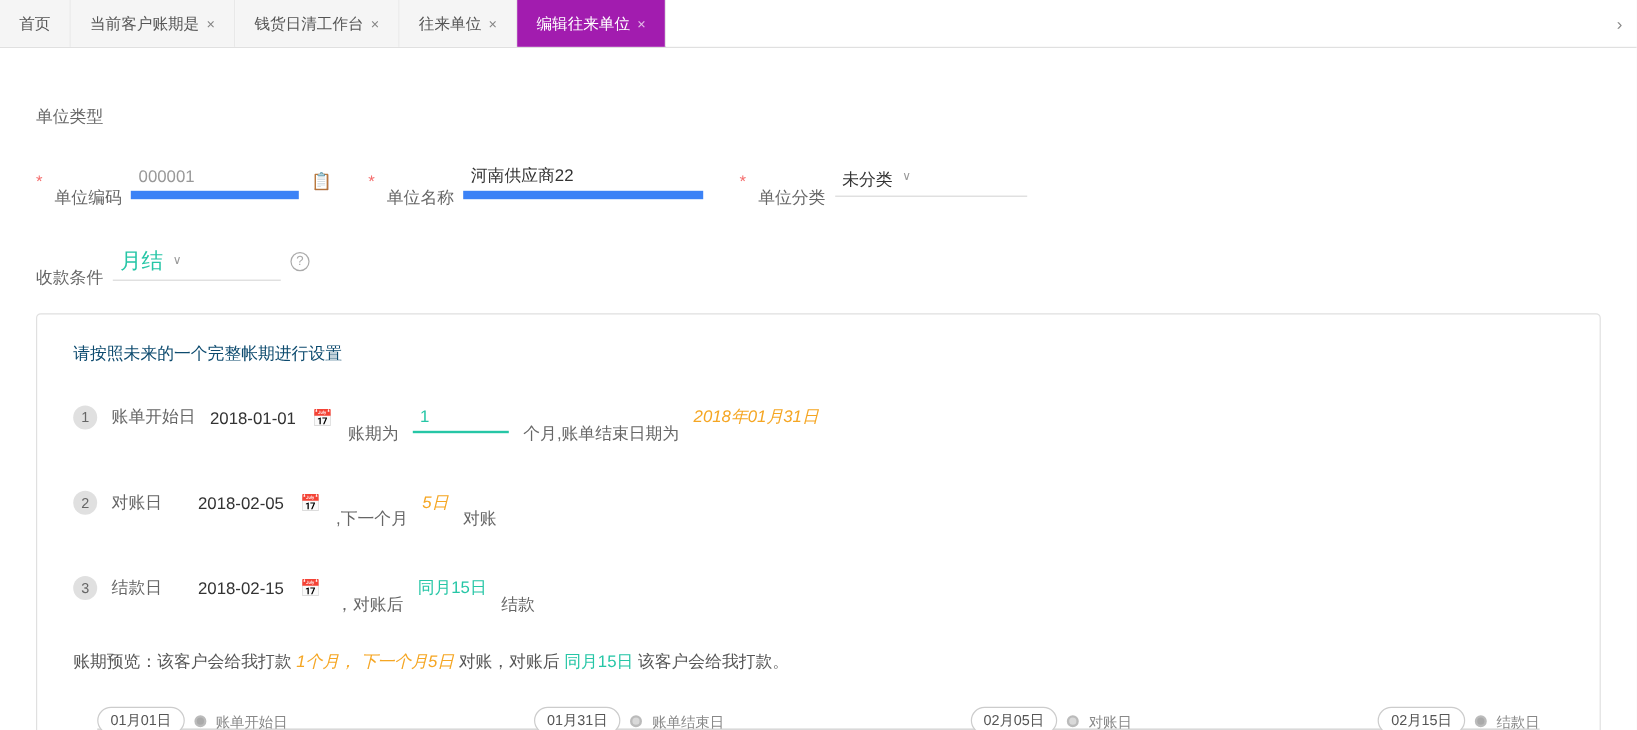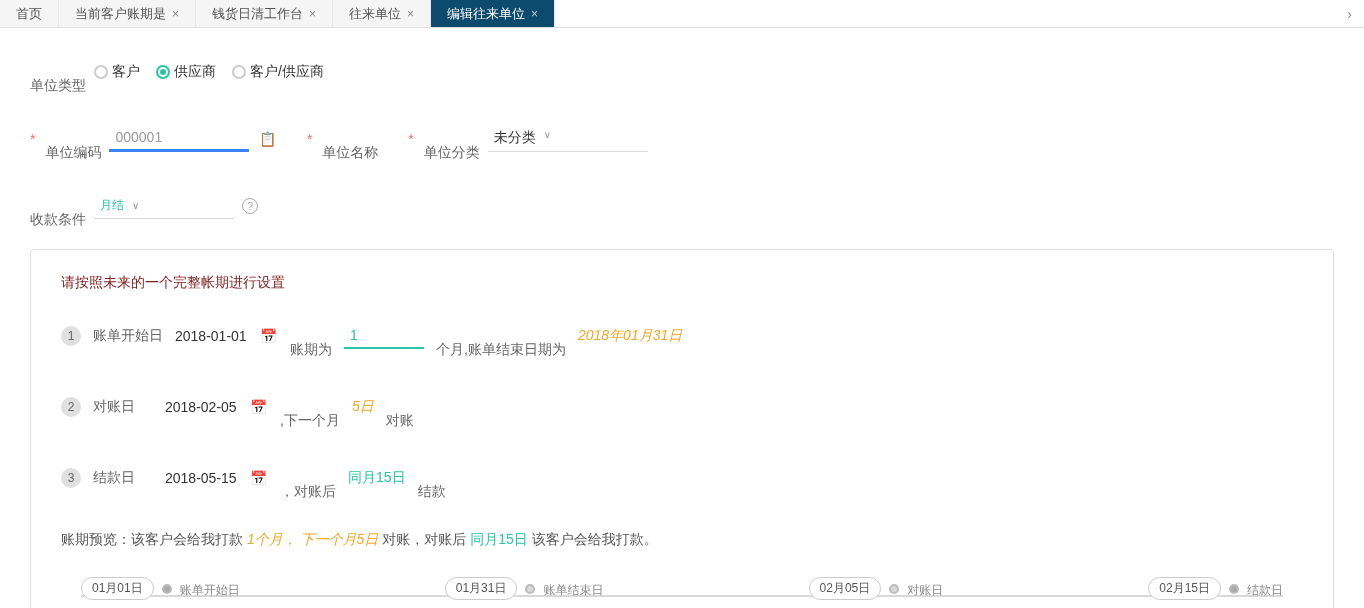--- a/index.html
+++ b/index.html
@@ -4,37 +4,37 @@
   <style>
     * { box-sizing: border-box; margin: 0; padding: 0; }
     body { font-family: 'Microsoft YaHei', Arial, sans-serif; font-size: 14px; color: #333; background: #f5f5f5; }
 
     
     .tab-bar {
       display: flex;
       align-items: stretch;
       background: #fff;
       border-bottom: 1px solid #e0e0e0;
-      height: 28px;
+      height: 40px;
       padding-left: 0;
     }
     .tab {
       display: flex;
       align-items: center;
       padding: 0 16px;
       cursor: pointer;
       font-size: 13px;
       color: #555;
       border-right: 1px solid #e8e8e8;
       white-space: nowrap;
       background: #f5f5f5;
       gap: 6px;
     }
     .tab.active {
-      background: #0c4a6e;
+      background: #a21caf;
       color: #fff;
     }
     .tab .close-btn {
       font-size: 12px;
       opacity: 0.7;
       cursor: pointer;
     }
     .tab.active .close-btn { color: #fff; }
     .tab-more {
       margin-left: auto;
@@ -83,21 +83,21 @@
       display: inline-flex; align-items: center; justify-content: center;
     }
     .radio-circle.checked { border-color: #26c6a6; }
     .radio-circle.checked::after {
       content: ''; width: 6px; height: 6px; background: #26c6a6; border-radius: 50%;
     }
 
     
     .input-field {
       border: none;
-      border-bottom: 3px solid #3b82f6;
+      border-bottom: 7px solid #3b82f6;
       outline: none;
       padding: 4px 6px;
       font-size: 14px;
       color: #333;
       background: transparent;
     }
     .input-field.unit-code { width: 140px; color: #999; }
     .input-field.unit-name { width: 200px; }
     .input-field.period-input {
       width: 80px;
@@ -108,21 +108,21 @@
     
     .select-wrapper {
       display: flex;
       align-items: center;
       gap: 4px;
       border-bottom: 1px solid #d9d9d9;
       padding: 4px 6px;
       cursor: pointer;
       min-width: 140px;
     }
-    .select-wrapper .select-value { color: #26c6a6; font-size: 12px; }
+    .select-wrapper .select-value { color: #26c6a6; font-size: 18px; }
     .select-arrow { color: #999; font-size: 10px; margin-left: 4px; }
 
     .classify-wrapper {
       display: flex; align-items: flex-start; gap: 4px;
       border-bottom: 1px solid #d9d9d9;
       padding: 4px 6px; min-width: 160px; cursor: pointer;
     }
 
     
     .cal-icon {
@@ -140,21 +140,21 @@
     
     .section-box {
       border: 1px solid #e0e0e0;
       border-radius: 4px;
       padding: 24px 30px;
       margin-bottom: 20px;
       background: #fff;
     }
     .section-title {
       font-size: 14px;
-      color: #7f1d1d;
+      color: #0c4a6e;
       margin-bottom: 20px;
     }
 
     
     .period-row {
       display: flex;
       align-items: center;
       margin-bottom: 24px;
       gap: 12px;
     }
@@ -253,47 +253,34 @@
   <div class="tab-more">
     <span>›</span>
   </div>
 </div>
 
 <div class="main-content">
 
   <div class="form-row">
     <div class="form-group">
       <span class="form-label">单位类型</span>
-      <div class="radio-group">
-        <label class="radio-item">
-          <span class="radio-circle"></span>
-          <span>客户</span>
-        </label>
-        <label class="radio-item">
-          <span class="radio-circle checked"></span>
-          <span>供应商</span>
-        </label>
-        <label class="radio-item">
-          <span class="radio-circle"></span>
-          <span>客户/供应商</span>
-        </label>
-      </div>
     </div>
   </div>
 
   <div class="form-row">
     <div class="form-group">
       <span class="required-star">*</span>
       <span class="form-label">单位编码</span>
       <input type="text" class="input-field unit-code" value="000001" style="">
       <span class="cal-icon">📋</span>
     </div>
     <div class="form-group">
       <span class="required-star">*</span>
       <span class="form-label">单位名称</span>
+      <input type="text" class="input-field unit-name" value="河南供应商22" style="">
     </div>
     <div class="form-group">
       <span class="required-star">*</span>
       <span class="form-label">单位分类</span>
       <div class="classify-wrapper">
         <span>未分类</span>
         <span class="select-arrow">∨</span>
       </div>
     </div>
   </div>
@@ -329,21 +316,21 @@
       <span class="date-value">2018-02-05</span>
       <span class="cal-icon">📅</span>
       <span class="form-label">,下一个月</span>
         <span class="highlight-orange">5日</span>
         <span class="form-label"> 对账</span>
     </div>
 
     <div class="period-row">
       <div class="row-num">3</div>
       <span class="period-label">结款日</span>
-      <span class="date-value">2018-05-15</span>
+      <span class="date-value">2018-02-15</span>
       <span class="cal-icon">📅</span>
       <span class="form-label">，对账后 </span>
         <span class="highlight-teal">同月15日</span>
         <span class="form-label"> 结款</span>
     </div>
 
     <div class="preview-text">
       <span>账期预览：该客户会给我打款</span>
       <span class="highlight-orange">1个月，</span>
       <span class="highlight-orange">下一个月5日</span>

